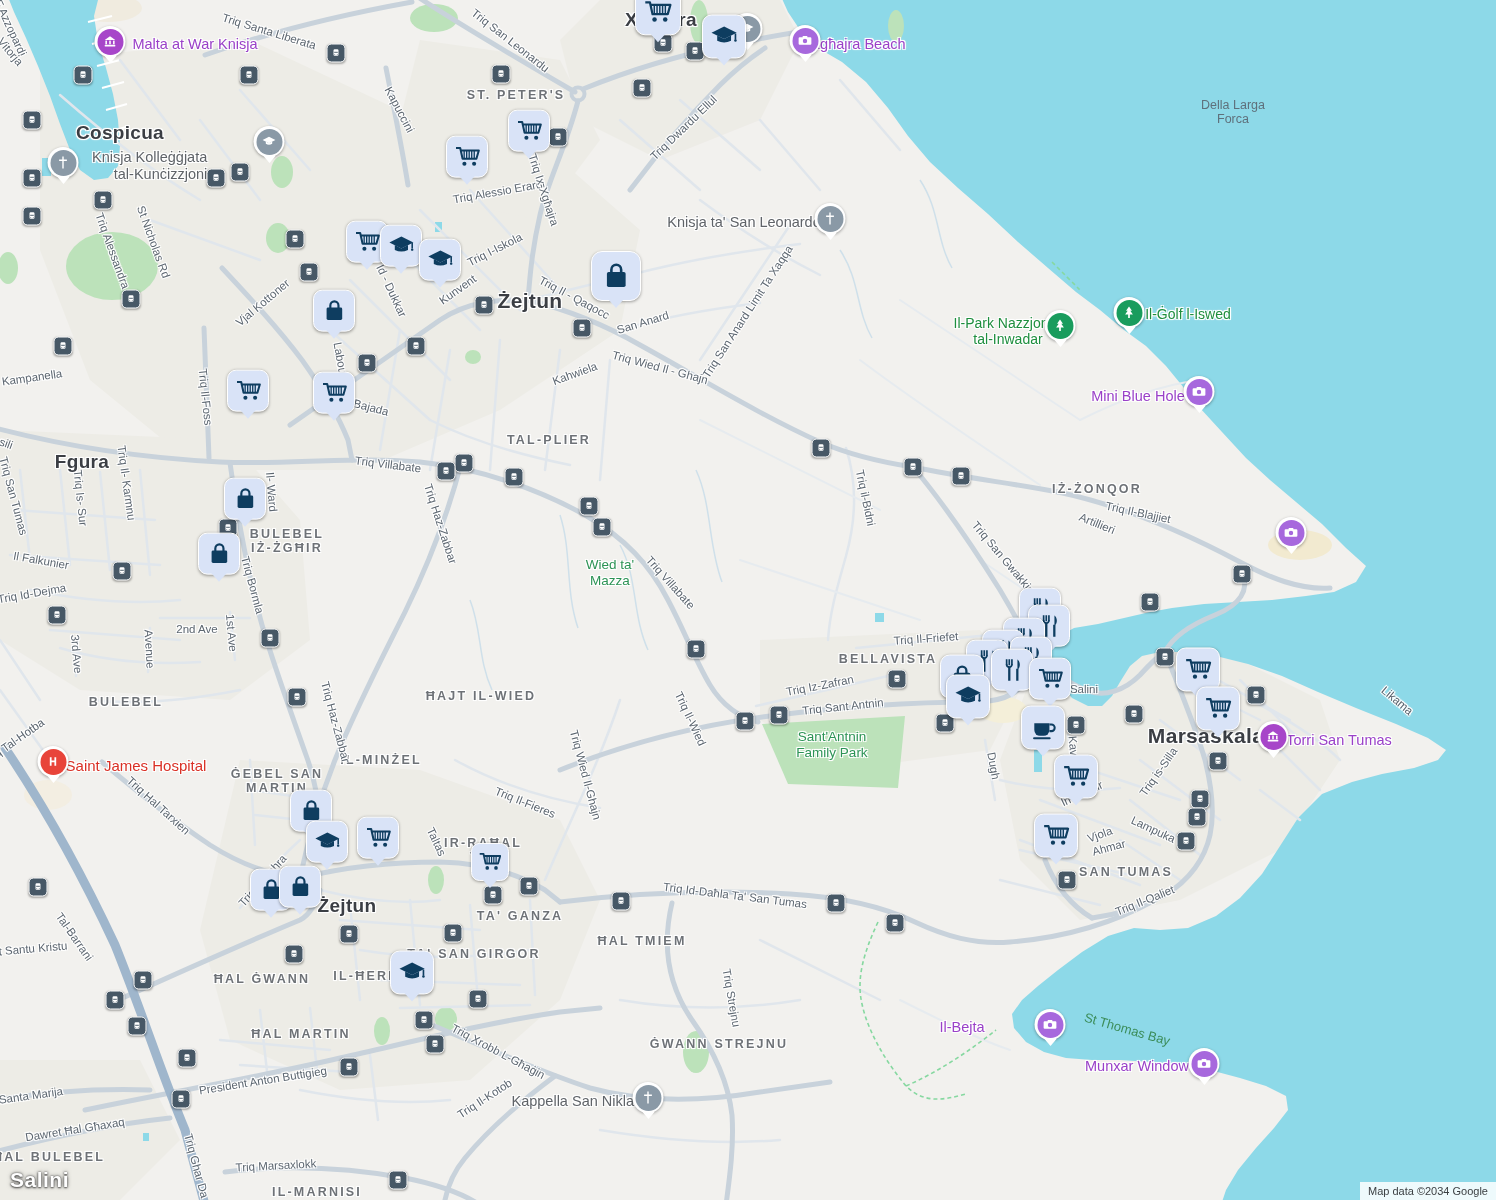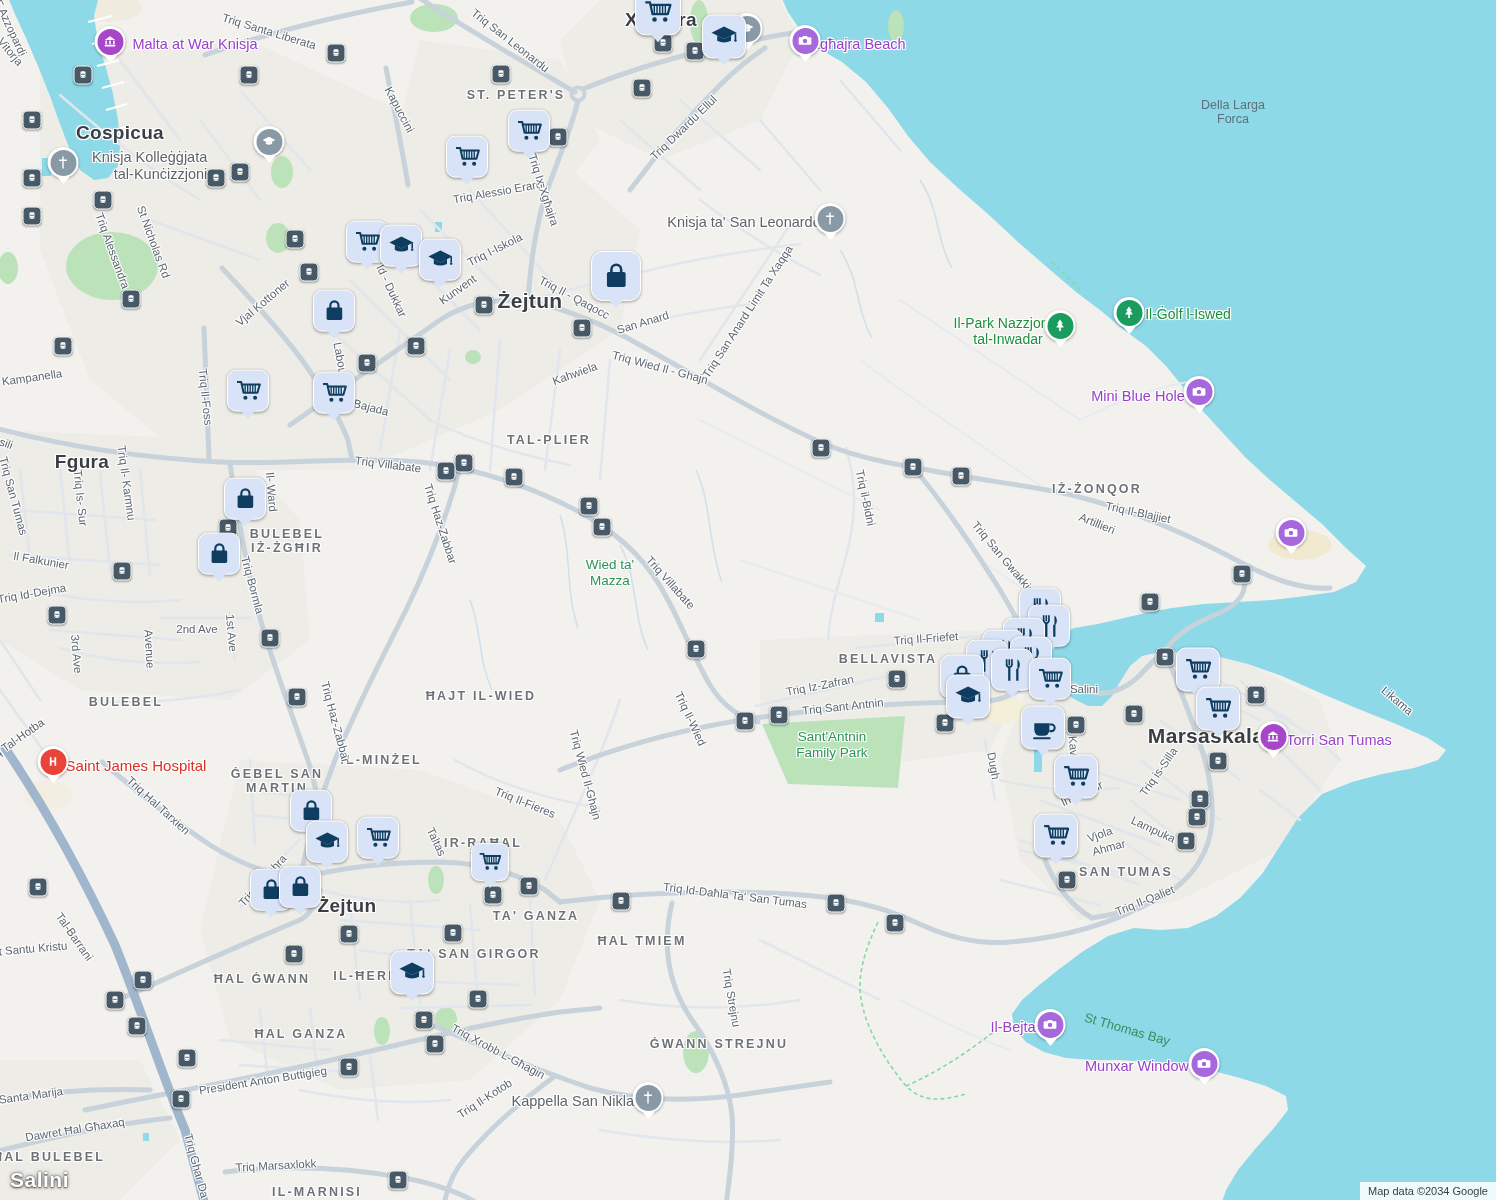--- a/index.html
+++ b/index.html
@@ -332,45 +332,45 @@
       <div class="lb dist" style="left: 287px; top: 541px;">BULEBEL
 IŻ-ŻGĦIR</div>
       <div class="lb dist" style="left: 126px; top: 702px;">BULEBEL</div>
       <div class="lb dist" style="left: 481px; top: 696px;">ĦAJT IL-WIED</div>
       <div class="lb dist" style="left: 888px; top: 659px;">BELLAVISTA</div>
       <div class="lb dist" style="left: 277px; top: 781px;">ĠEBEL SAN
 MARTIN</div>
       <div class="lb dist" style="left: 381px; top: 760px;">IL-MINŻEL</div>
       <div class="lb dist" style="left: 483px; top: 850px;">IR-RAĦAL
 TA' </div>
-      <div class="lb dist" style="left: 536px; top: 916px;">TA' GANZA</div>
+      <div class="lb dist" style="left: 520px; top: 916px;">TA' GANZA</div>
       <div class="lb dist" style="left: 642px; top: 941px;">ĦAL TMIEM</div>
       <div class="lb dist" style="left: 474px; top: 954px;">TA' SAN GIRGOR</div>
       <div class="lb dist" style="left: 262px; top: 979px;">ĦAL ĠWANN</div>
       <div class="lb dist" style="left: 372px; top: 976px;">IL-ĦERBA</div>
-      <div class="lb dist" style="left: 301px; top: 1034px;">ĦAL GANZA</div>
+      <div class="lb dist" style="left: 301px; top: 1034px;">ĦAL MARTIN</div>
       <div class="lb dist" style="left: 719px; top: 1044px;">ĠWANN STREJNU</div>
       <div class="lb dist" style="left: 1126px; top: 872px;">SAN TUMAS</div>
       <div class="lb dist" style="left: 49px; top: 1157px;">ĦAL BULEBEL</div>
       <div class="lb dist" style="left: 317px; top: 1192px;">IL-MARNISI</div>
       <div class="lb water" style="left: 1233px; top: 112px;">Della Larga
 Forca</div>
       <div class="lb water-green" style="left: 1127px; top: 1030px; --r: 16deg;">St Thomas Bay</div>
       <div class="lb park" style="left: 610px; top: 573px;">Wied ta'
 Mazza</div>
       <div class="lb park" style="left: 832px; top: 745px;">Sant'Antnin
 Family Park</div>
       <div class="lb poi-green" style="left: 1008px; top: 331px;">Il-Park Nazzjonali
 tal-Inwadar</div>
       <div class="lb poi-green" style="left: 1188px; top: 314px;">Il-Ġolf l-Iswed</div>
       <div class="lb poi-purple" style="left: 195px; top: 44px;">Malta at War Knisja</div>
       <div class="lb poi-purple" style="left: 858px; top: 44px;">Xgħajra Beach</div>
       <div class="lb poi-purple" style="left: 1138px; top: 396px;">Mini Blue Hole</div>
       <div class="lb poi-purple" style="left: 1339px; top: 740px; text-align: right;">Torri San Tumas</div>
-      <div class="lb poi-purple" style="left: 1013px; top: 1027px; text-align: center;">Il-Bejta</div>
+      <div class="lb poi-purple" style="left: 962px; top: 1027px; text-align: center;">Il-Bejta</div>
       <div class="lb poi-purple" style="left: 1137px; top: 1066px;">Munxar Window</div>
       <div class="lb poi-gray lb-left" style="left: 80px; top: 166px;">Knisja Kolleġġjata
 tal-Kunċizzjoni</div>
       <div class="lb poi-gray" style="left: 744px; top: 222px;">Knisja ta' San Leonardo</div>
       <div class="lb poi-gray" style="left: 578px; top: 1101px;">Kappella San Niklaw</div>
       <div class="lb poi-red" style="left: 136px; top: 766px;">Saint James Hospital</div>
       <div class="lb road" style="left: 269px; top: 32px; --r: 17deg;">Triq Santa Liberata</div>
       <div class="lb road" style="left: 10px; top: 28px; --r: 65deg;">F Azzopardi</div>
       <div class="lb road" style="left: 10px; top: 52px; --r: 50deg;">Vitorja</div>
       <div class="lb road" style="left: 399px; top: 110px; --r: 62deg;">Kapuccini</div>

